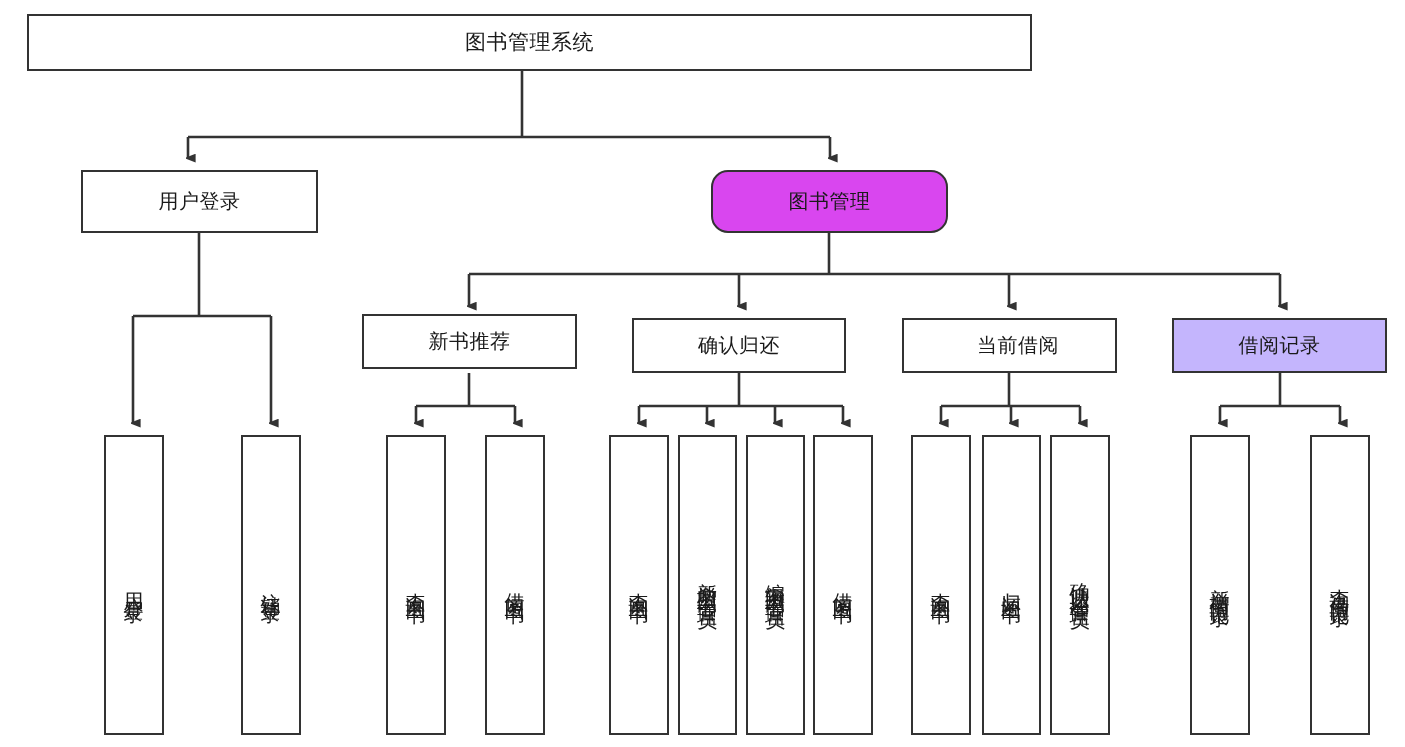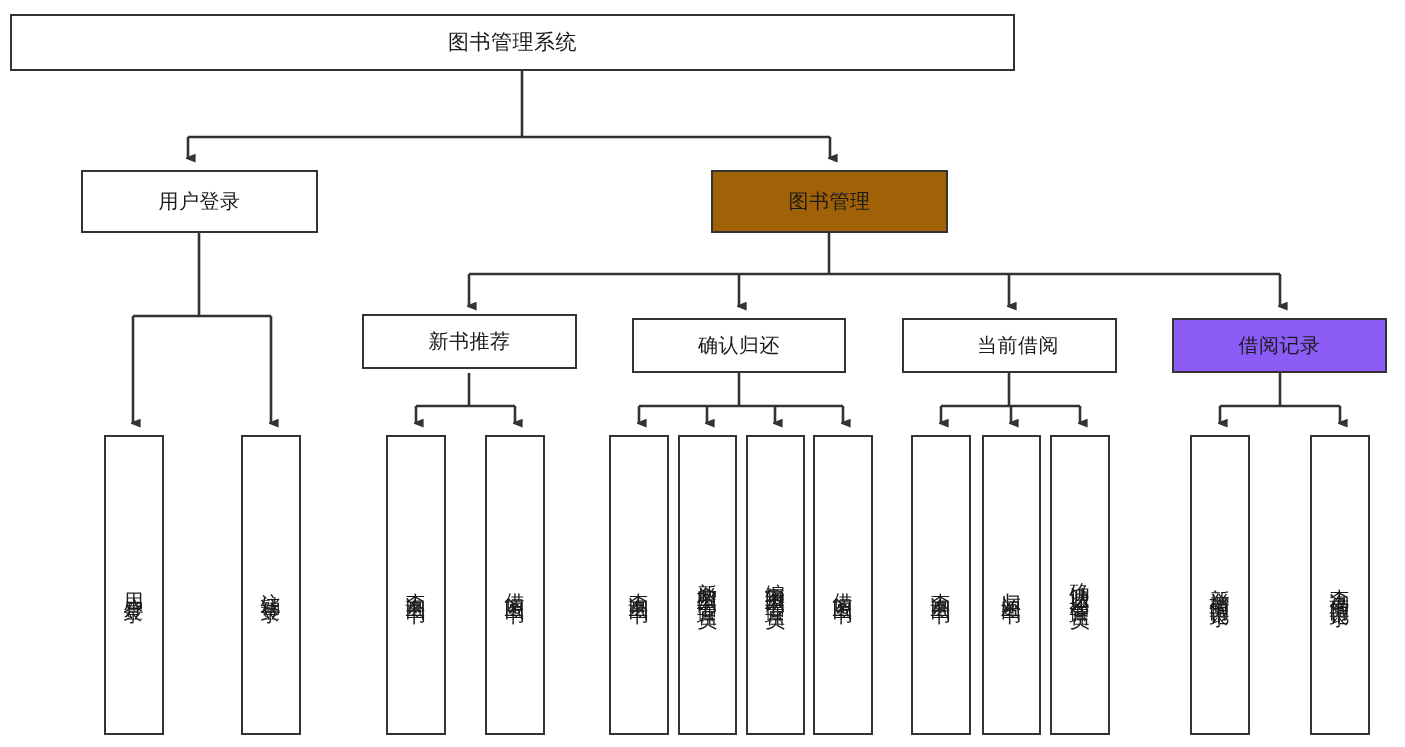--- a/index.html
+++ b/index.html
@@ -107,41 +107,41 @@
       <path d="M1011,406 L1011,423" marker-end="url(#arrow)"></path>
       <path d="M1080,406 L1080,423" marker-end="url(#arrow)"></path>
 
       <path d="M1280,373 L1280,406"></path>
       <path d="M1220,406 L1340,406"></path>
       <path d="M1220,406 L1220,423" marker-end="url(#arrow)"></path>
       <path d="M1340,406 L1340,423" marker-end="url(#arrow)"></path>
     </g>
   </svg>
 
-  <div class="node root" style="left: 10px; top: 14px; width: 1005px; height: 57px; border-color: rgb(51, 51, 51); background: rgb(255, 255, 255); color: rgb(26, 26, 26);">
+  <div class="node root" style="left: 27px; top: 14px; width: 1005px; height: 57px; border-color: rgb(51, 51, 51); background: rgb(255, 255, 255); color: rgb(26, 26, 26);">
     <span class="lbl">图书管理系统</span>
   </div>
 
   <div class="node lvl2" style="left: 81px; top: 170px; width: 237px; height: 63px; border-color: rgb(51, 51, 51); background: rgb(255, 255, 255); color: rgb(26, 26, 26);">
     <span class="lbl">用户登录</span>
   </div>
-  <div class="node lvl2" style="left: 711px; top: 170px; width: 237px; height: 63px; border-color: rgb(51, 51, 51); background: #a16207; color: rgb(26, 26, 26);">
+  <div class="node lvl2" style="left: 711px; top: 170px; width: 237px; height: 63px; border-color: rgb(51, 51, 51); background: #d946ef; color: rgb(26, 26, 26); border-radius: 17px;">
     <span class="lbl">图书管理</span>
   </div>
 
   <div class="node lvl3" style="left: 362px; top: 314px; width: 215px; height: 55px; border-color: rgb(51, 51, 51); background: rgb(255, 255, 255); color: rgb(26, 26, 26);">
     <span class="lbl">新书推荐</span>
   </div>
   <div class="node lvl3" style="left: 632px; top: 318px; width: 214px; height: 55px; border-color: rgb(51, 51, 51); background: rgb(255, 255, 255); color: rgb(26, 26, 26);">
     <span class="lbl">确认归还</span>
   </div>
   <div class="node lvl3" style="left: 902px; top: 318px; width: 215px; height: 55px; border-color: rgb(51, 51, 51); background: rgb(255, 255, 255); color: rgb(26, 26, 26); padding-left: 17px;">
     <span class="lbl">当前借阅</span>
   </div>
-  <div class="node lvl3" style="left: 1172px; top: 318px; width: 215px; height: 55px; border-color: rgb(51, 51, 51); background: #8b5cf6; color: rgb(26, 26, 26);">
+  <div class="node lvl3" style="left: 1172px; top: 318px; width: 215px; height: 55px; border-color: rgb(51, 51, 51); background: #c4b5fd; color: rgb(26, 26, 26);">
     <span class="lbl">借阅记录</span>
   </div>
 
   <div class="node leaf" style="left: 104px; top: 435px; width: 60px; height: 300px; border-color: rgb(51, 51, 51); background: rgb(255, 255, 255); color: rgb(26, 26, 26);">
     <span class="lbl">用户登录</span>
   </div>
   <div class="node leaf" style="left: 241px; top: 435px; width: 60px; height: 300px; border-color: rgb(51, 51, 51); background: rgb(255, 255, 255); color: rgb(26, 26, 26);">
     <span class="lbl">注销登录</span>
   </div>
 

